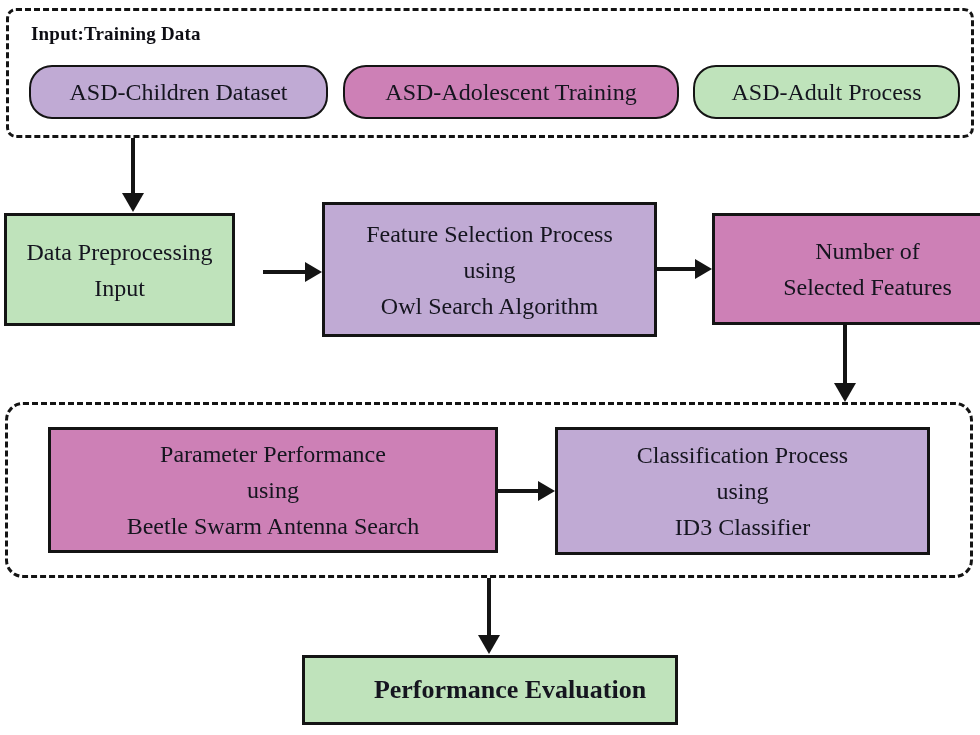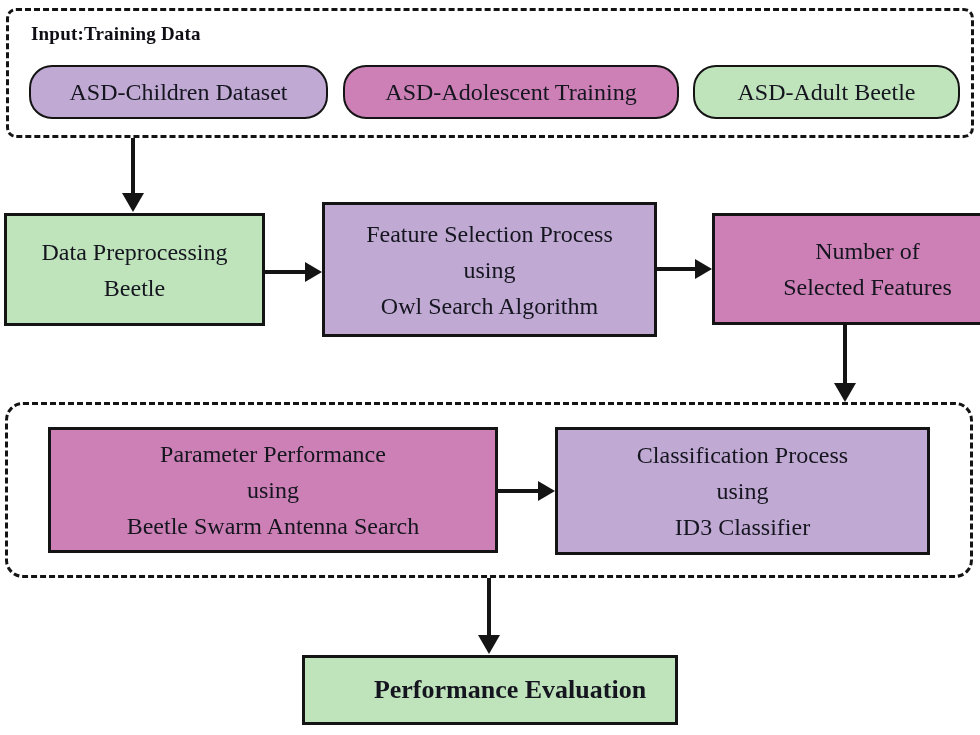--- a/index.html
+++ b/index.html
@@ -65,21 +65,21 @@
     height: 54px;
     border-width: 2.5px;
     font-size: 24px;
     border-radius: 23px;
   }
   #ds-children   { left: 20px;  width: 299px; }
   #ds-adolescent { left: 334px; width: 336px; }
   #ds-adult      { left: 684px; width: 267px; }
 
   
-  #node-preprocessing { left: 4px;   top: 213px; width: 261px; height: 113px; }
+  #node-preprocessing { left: 4px;   top: 213px; width: 231px; height: 113px; }
   #node-feature-sel   { left: 322px; top: 202px; width: 335px; height: 135px; }
   #node-num-features  { left: 712px; top: 213px; width: 311px; height: 112px; }
   #node-param-opt     { left: 48px;  top: 427px; width: 450px; height: 126px; }
   #node-classif       { left: 555px; top: 427px; width: 375px; height: 128px; }
   #node-perf-eval     { left: 302px; top: 655px; width: 376px; height: 70px;
                         font-weight: 700; font-size: 26px; padding-left: 40px; }
 
   
   .arrow-v {
     position: absolute;
@@ -123,29 +123,29 @@
 
   <div class="dashed-group" id="input-group">
     <div class="group-title">Input:Training Data</div>
     <div class="node dataset fill-purple" id="ds-children">
       <span>ASD-Children Dataset</span>
     </div>
     <div class="node dataset fill-pink" id="ds-adolescent">
       <span>ASD-Adolescent Training</span>
     </div>
     <div class="node dataset fill-green" id="ds-adult">
-      <span>ASD-Adult Beetle</span>
+      <span>ASD-Adult Process</span>
     </div>
   </div>
 
   <div class="arrow-v" id="arr-input-to-prep"></div>
 
   <div class="node fill-green" id="node-preprocessing">
     <span>Data Preprocessing</span>
-    <span>Beetle</span>
+    <span>Input</span>
   </div>
 
   <div class="arrow-h" id="arr-prep-to-fs"></div>
 
   <div class="node fill-purple" id="node-feature-sel">
     <span>Feature Selection Process</span>
     <span>using</span>
     <span>Owl Search Algorithm</span>
   </div>
 

